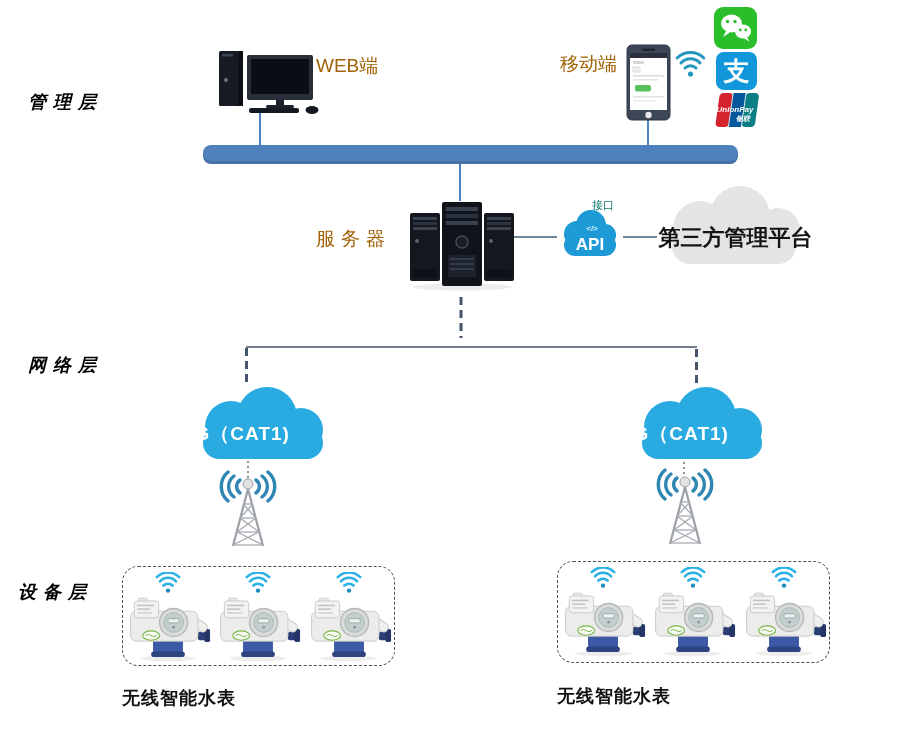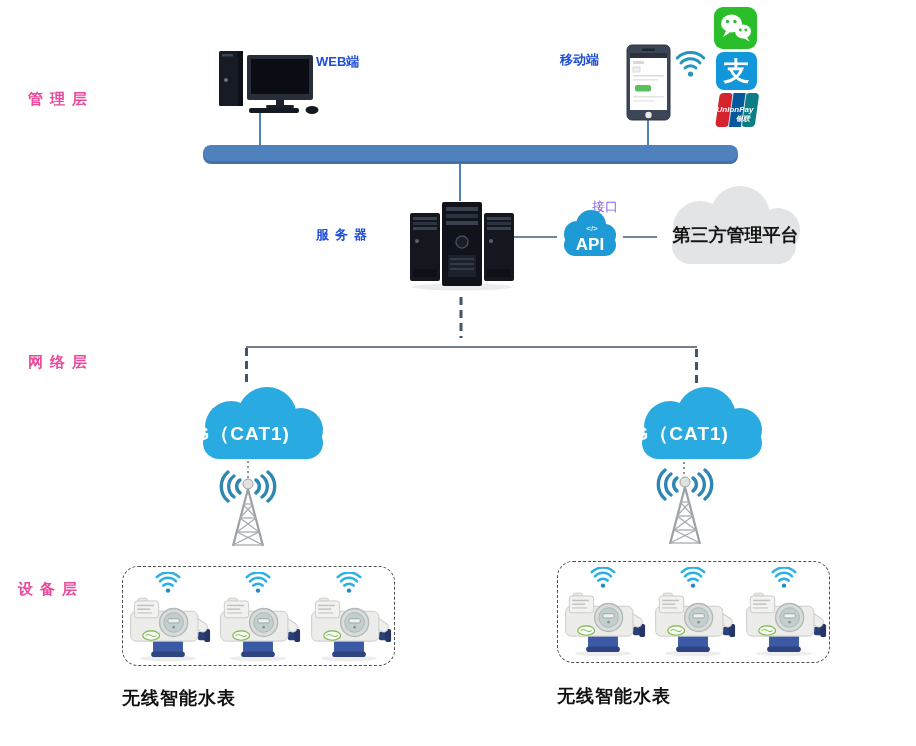--- a/index.html
+++ b/index.html
@@ -1,26 +1,26 @@
 <!DOCTYPE html>
 <html><head>
 <meta charset="utf-8">
 <style>
   html,body{margin:0;padding:0;background:#fff;}
   #stage{position:relative;width:916px;height:746px;background:#ffffff;overflow:hidden;
          font-family:"Liberation Sans","DejaVu Sans",sans-serif;color:#111;}
   .abs{position:absolute;}
-  .layer-label{font-size:15px;font-weight:bold;letter-spacing:7px;color:#ec4899;white-space:nowrap;}
-  .node-label{font-size:13px;font-weight:bold;color:#1d4ed8;white-space:nowrap;}
-  .small-label{font-size:13px;color:#8b5cf6;white-space:nowrap;text-align:right;}
+  .layer-label{font-size:18px;font-weight:bold;letter-spacing:7px;color:#000000;white-space:nowrap;font-style:italic;}
+  .node-label{font-size:19px;font-weight:normal;color:#a16207;white-space:nowrap;}
+  .small-label{font-size:11px;color:#0f766e;white-space:nowrap;text-align:right;}
   .bus-bar{background:#4f81bd;border-radius:8px;box-shadow:inset 0 -3px 0 rgba(0,0,0,.12);}
   .cloud-text{position:absolute;left:0;right:0;text-align:left;color:#fff;font-weight:bold;
               font-size:19px;letter-spacing:1px;white-space:nowrap;}
   .gray-cloud-text{position:absolute;left:4px;right:0;text-align:center;color:#141414;font-weight:bold;
-              font-size:18px;white-space:nowrap;}
+              font-size:22px;white-space:nowrap;}
   .device-box{border:1.6px dashed #4d4d4d;border-radius:16px;background:#fff;
               display:flex;justify-content:space-around;align-items:flex-start;padding-top:5px;box-sizing:border-box;}
   .meter-unit{display:flex;flex-direction:column;align-items:center;gap:2px;}
   .meter-caption{font-size:18px;font-weight:bold;letter-spacing:1px;}
   svg{display:block;}
 </style>
 </head>
 <body>
 
 <div id="stage">

